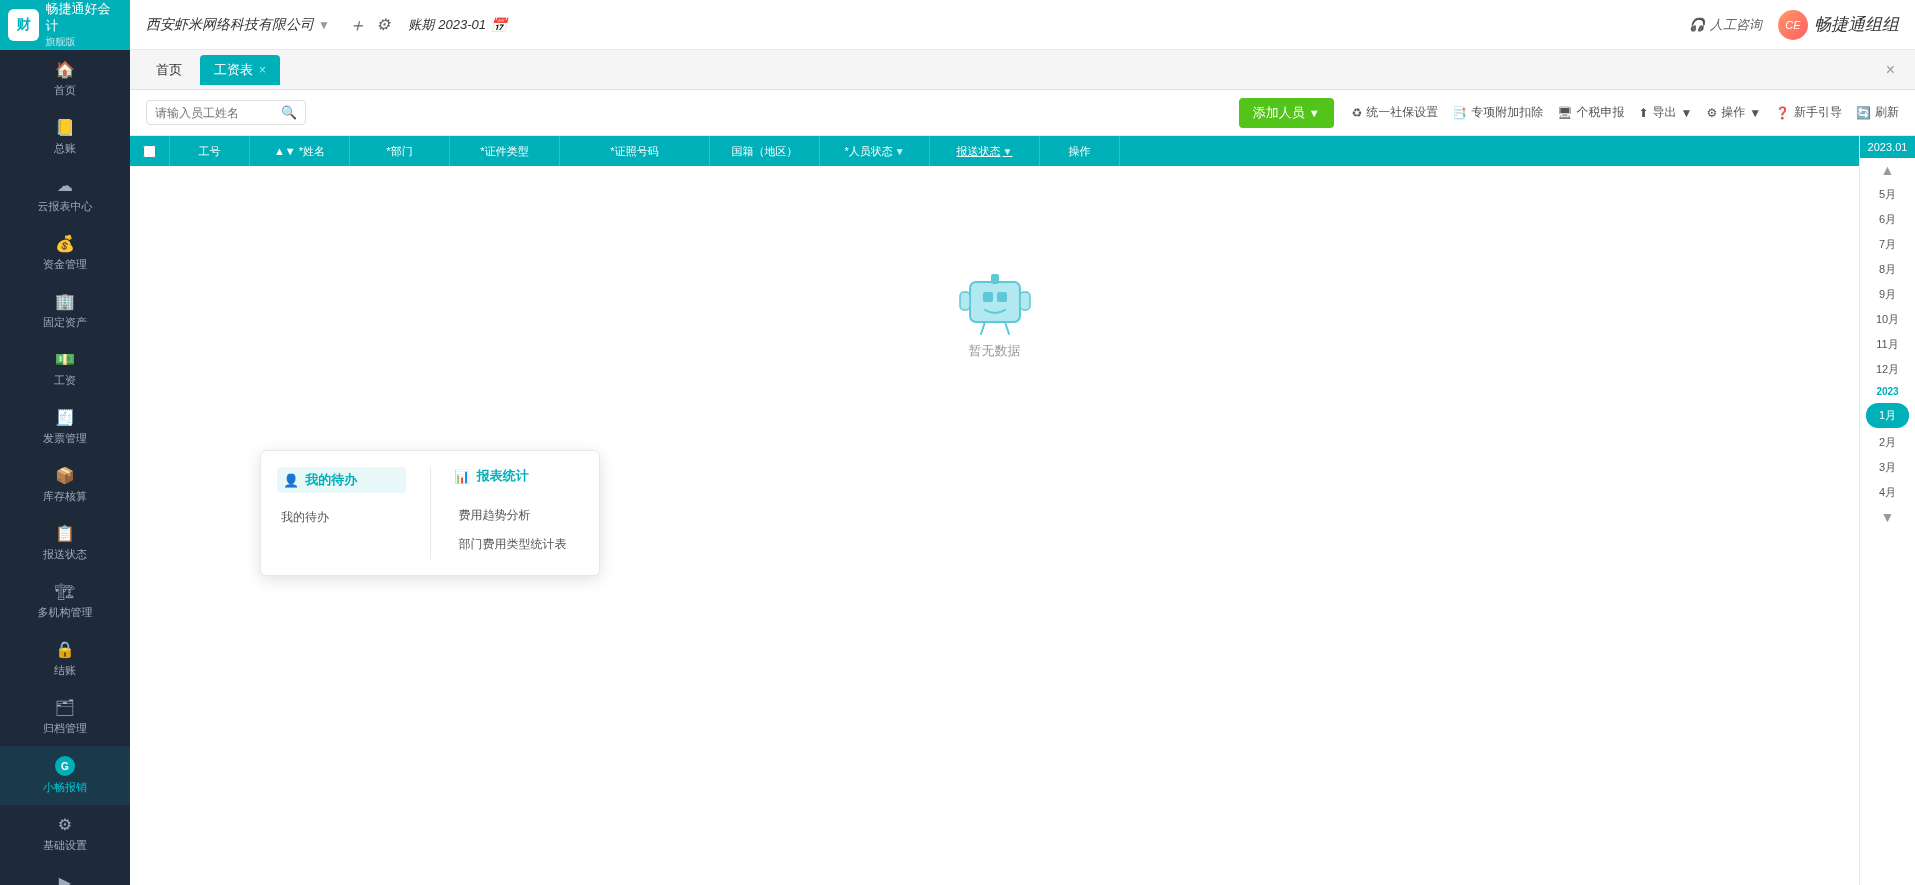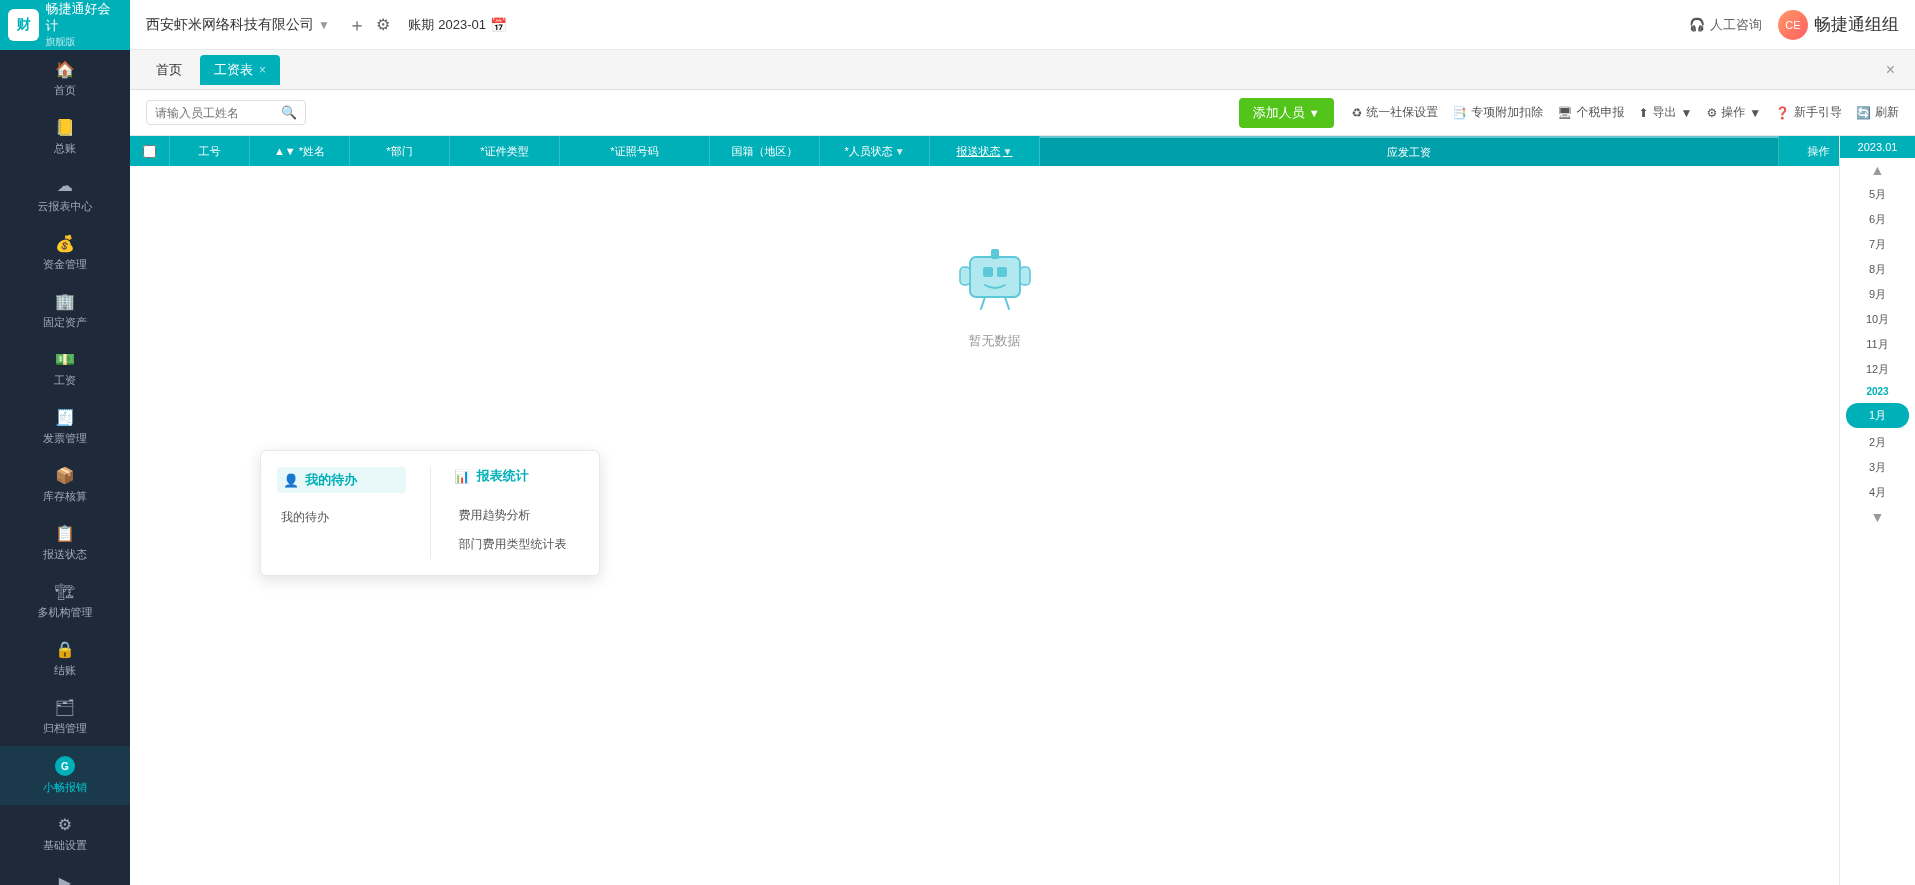--- a/index.html
+++ b/index.html
@@ -57,20 +57,21 @@
 
     
     .topbar {
       height: 50px;
       background: #fff;
       display: flex;
       align-items: center;
       padding: 0 16px;
       border-bottom: 1px solid #e8e8e8;
       gap: 10px;
+      font-style: italic;
     }
     .topbar-company {
       display: flex; align-items: center; gap: 4px;
       font-size: 14px; color: #333; cursor: pointer;
     }
     .topbar-company-chevron { color: #999; font-size: 12px; }
     .topbar-add { color: #666; font-size: 18px; cursor: pointer; margin-left: 8px; }
     .topbar-gear { color: #666; font-size: 16px; cursor: pointer; }
     .topbar-period { display: flex; align-items: center; gap: 4px; font-size: 13px; color: #333; margin-left: 8px; }
     .topbar-period-icon { color: #666; font-size: 14px; }
@@ -165,22 +166,22 @@
     }
     .toolbar-action { display: flex; align-items: center; gap: 4px; cursor: pointer; color: #555; }
 
     
     .empty-state {
       display: flex;
       flex-direction: column;
       align-items: center;
       justify-content: center;
       flex: 1;
-      gap: 15px;
-      padding: 71px 0;
+      gap: 0;
+      padding: 96px 0;
     }
     .empty-icon {
       width: 80px; height: 80px;
     }
     .empty-text { font-size: 13px; color: #999; }
 
     
     .dropdown-popup {
       position: absolute;
       left: 130px;
@@ -209,21 +210,21 @@
       cursor: pointer;
       border-radius: 4px;
     }
     .popup-divider { width: 1px; background: #e8e8e8; margin: 0 4px; }
 
     
     .timeline {
       position: absolute;
       right: 0;
       top: 0;
-      width: 76px;
+      width: 56px;
       background: #fff;
       border-left: 1px solid #e8e8e8;
       height: 100%;
       display: flex;
       flex-direction: column;
       overflow: hidden;
     }
     .timeline-header {
       background: #00b0b9;
       color: #fff;
@@ -488,23 +489,20 @@
           </div>
           <div class="th-cell" style="width:110px;">
             <span>*人员状态</span>
             <span class="filter-icon">▼</span>
           </div>
           <div class="th-cell" style="width:110px;text-decoration:underline;">
             <span>报送状态</span>
             <span class="filter-icon">▼</span>
           </div>
 
-          <div class="th-cell" style="flex:1;background:#00a0ab;border-top:2px solid rgba(255,255,255,0.4);">
-            <span>应发工资</span>
-          </div>
           <div class="th-cell" style="width:80px;">
             <span>操作</span>
           </div>
         </div>
 
 
         <div class="empty-state">
 
           <svg class="empty-icon" viewBox="0 0 80 80" fill="none">
             <rect x="15" y="20" width="50" height="40" rx="6" fill="#b2e8f0" stroke="#5cc8d8" stroke-width="2"></rect>

